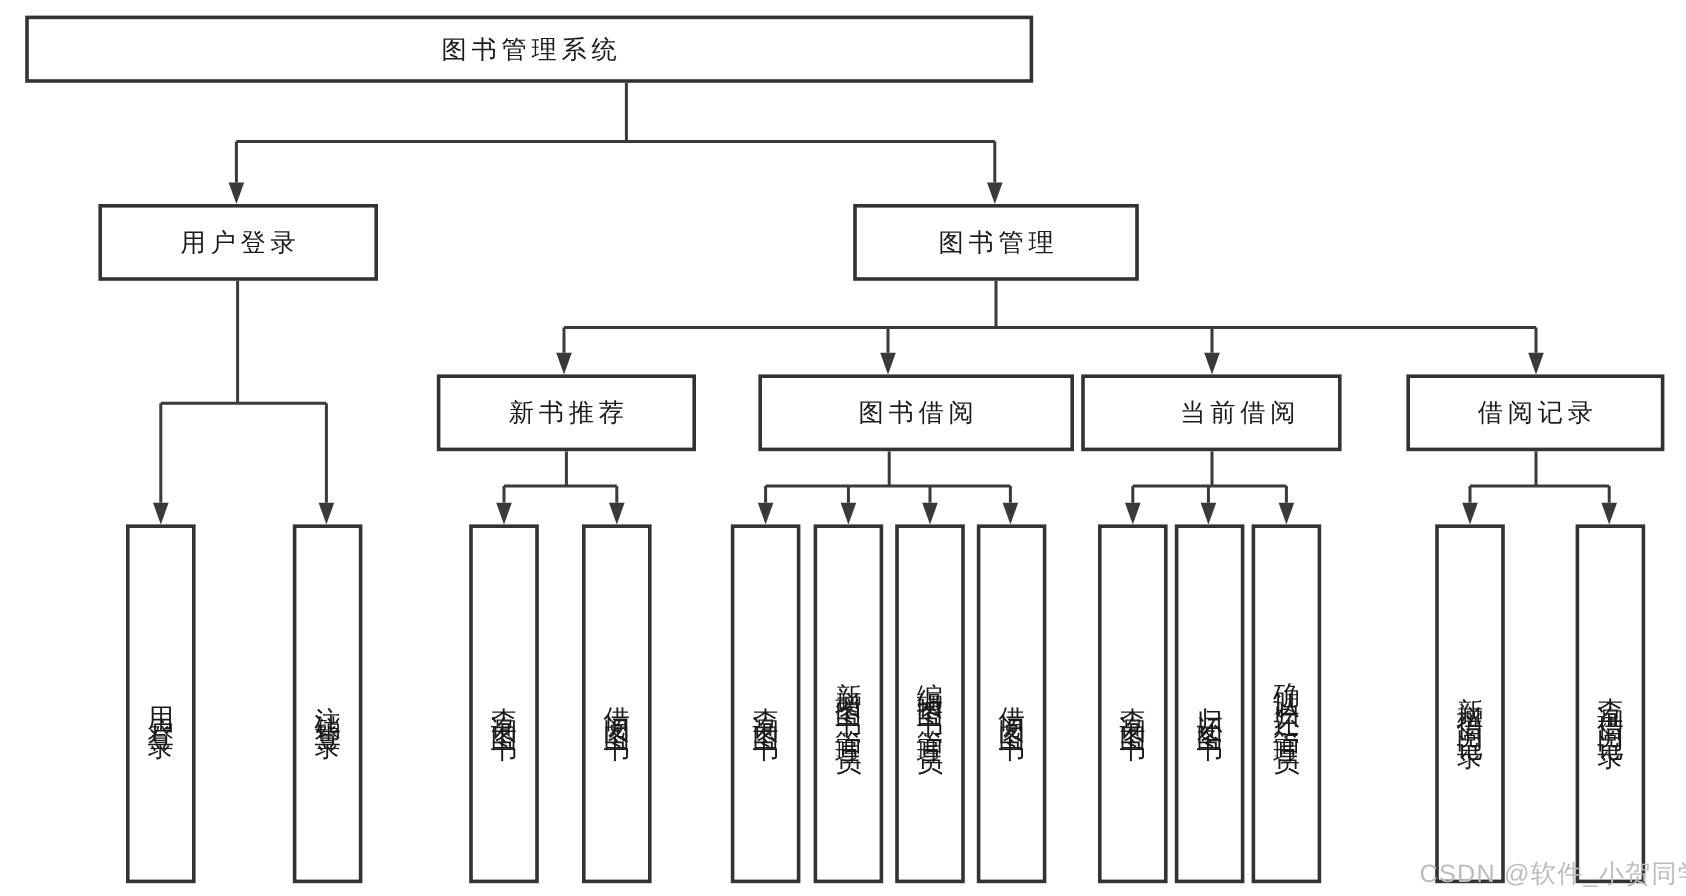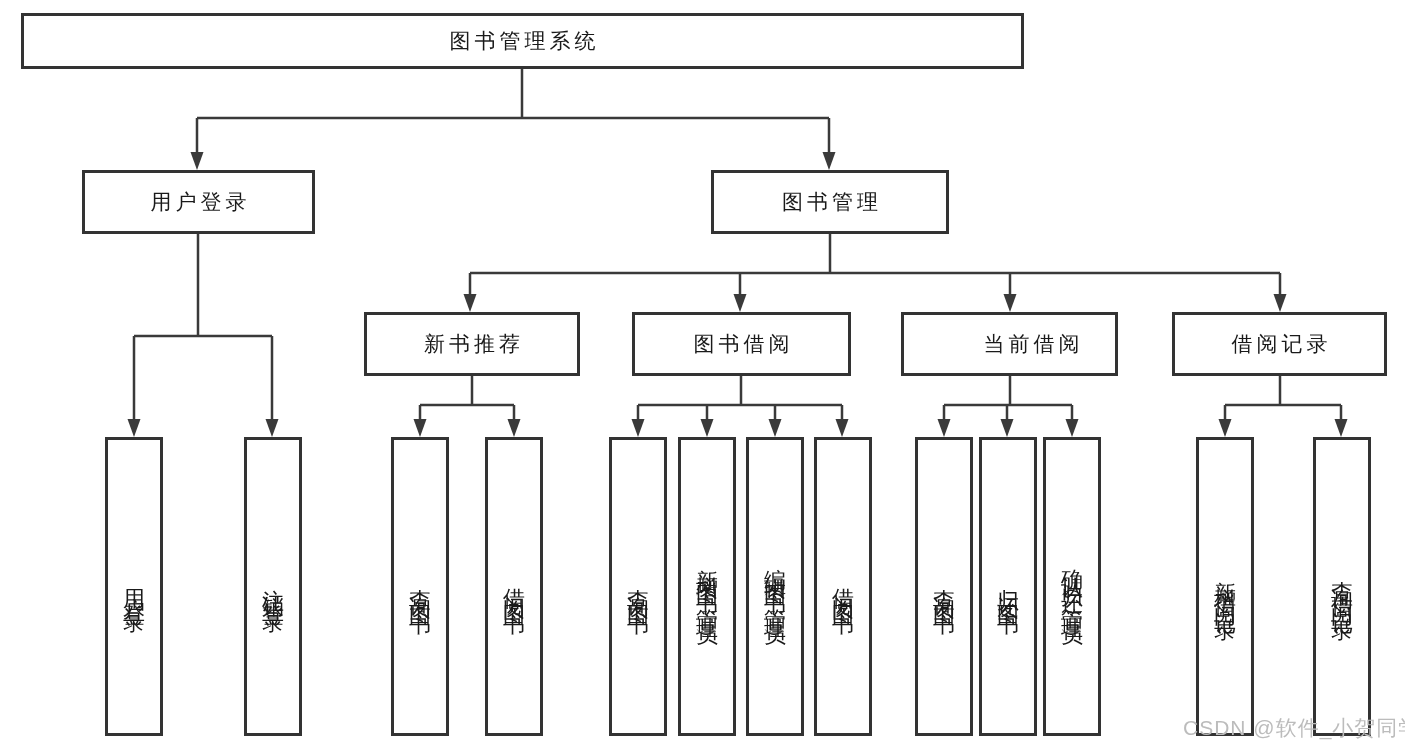--- a/index.html
+++ b/index.html
@@ -9,25 +9,25 @@
   #wires{position:absolute;left:0;top:0;width:1405px;height:747px;z-index:1;}
   .node{position:absolute;background:#ffffff;border:3px solid #333333;box-sizing:border-box;
         display:flex;align-items:center;justify-content:center;z-index:2;}
   .hlabel{font-size:21px;letter-spacing:4px;color:#1a1a1a;white-space:nowrap;text-indent:4px;}
   .vnode{position:absolute;background:#ffffff;border:3px solid #333333;box-sizing:border-box;
          display:flex;align-items:center;justify-content:center;z-index:2;
          top:437px;height:299px;width:58px;}
   .vlabel{writing-mode:vertical-rl;font-size:22px;letter-spacing:8px;color:#1a1a1a;
           line-height:1;white-space:nowrap;}
   
-  .root {left:21px; top:13px; width:1003px;height:56px;}
+  .root {left:21px; top:13px; width:840px;height:56px;}
   .l2a  {left:82px; top:170px;width:233px; height:64px;}
   .l2b  {left:711px;top:170px;width:238px; height:64px;}
   .l3a  {left:364px;top:312px;width:216px; height:64px;}
-  .l3b  {left:632px;top:312px;width:219px; height:64px;}
+  .l3b  {left:632px;top:312px;width:263px; height:64px;}
   .l3c  {left:901px;top:312px;width:217px; height:64px;padding-left:44px;}
   .l3d  {left:1172px;top:312px;width:215px;height:64px;}
   .a1{left:105px;} .a2{left:244px;}
   .b1{left:391px;} .b2{left:485px;}
   .c1{left:609px;} .c2{left:678px;} .c3{left:746px;} .c4{left:814px;}
   .d1{left:915px;} .d2{left:979px;} .d3{left:1043px;}
   .e1{left:1196px;}.e2{left:1313px;}
   #watermark{position:absolute;left:1183px;top:714px;z-index:3;font-size:21px;
              color:#bcbcbc;letter-spacing:1px;white-space:nowrap;}
   .wire{stroke:#3a3a3a;stroke-width:2.5;fill:none;}

